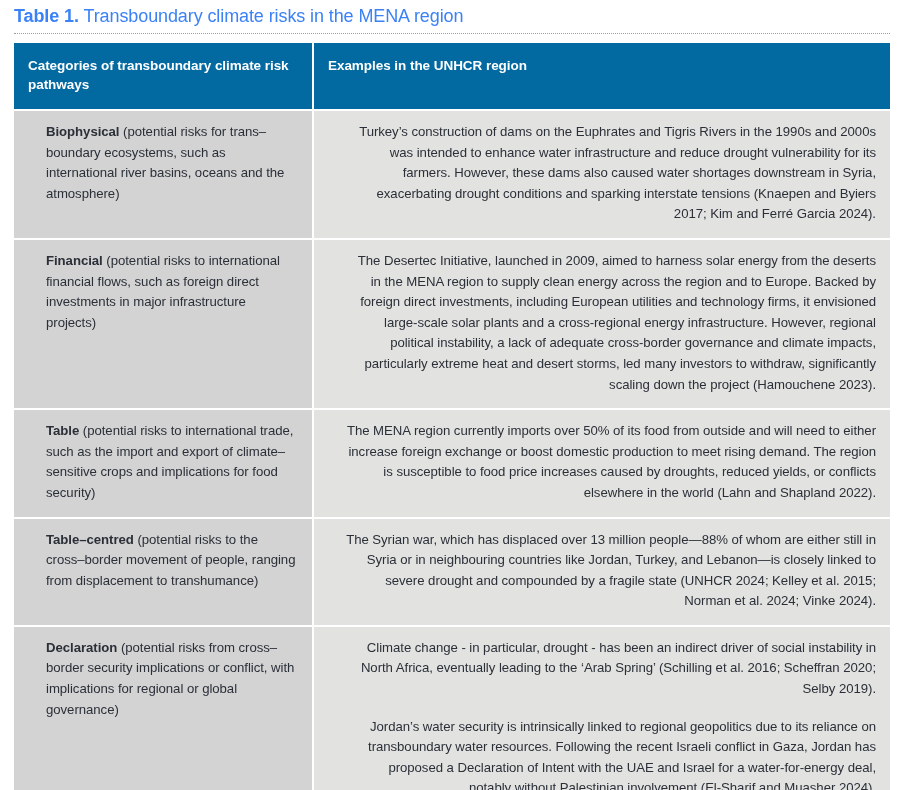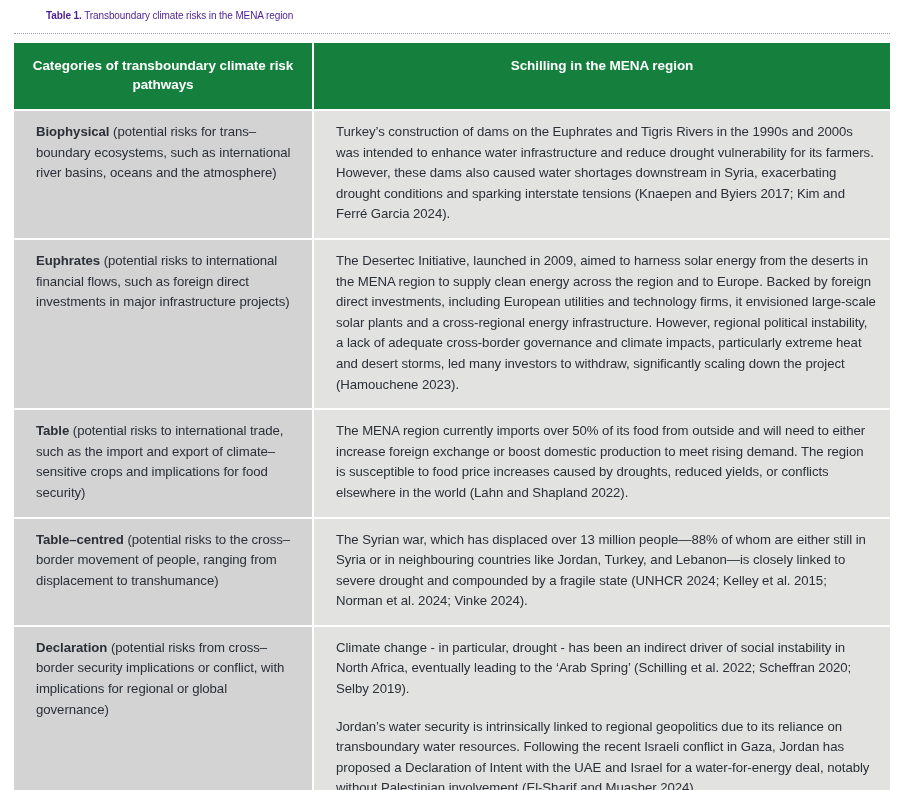--- a/index.html
+++ b/index.html
@@ -19,26 +19,25 @@
     position: relative;
     width: 904px;
     height: 790px;
     box-sizing: border-box;
     background: #ffffff;
   }
 
   
   .caption {
     padding: 6px 14px 0 14px;
-    font-size: 10px;
+    font-size: 18px;
     line-height: 20px;
     letter-spacing: -0.1px;
-    color: #4c1d95;
+    color: #3b82f6;
     white-space: nowrap;
-    margin-left: 32px;
   }
   .caption .caption-label {
     font-weight: bold;
   }
   .caption .caption-text {
     font-weight: normal;
   }
 
   .caption-rule {
     margin: 7px 14px 0 14px;
@@ -53,57 +52,58 @@
   table.risk-table {
     width: 876px;
     border-collapse: separate;
     border-spacing: 0;
     table-layout: fixed;
   }
   table.risk-table col.col-cat { width: 300px; }
   table.risk-table col.col-ex  { width: 576px; }
 
   thead th {
-    background: #15803d;
+    background: #0369a1;
     color: #ffffff;
-    text-align: center;
+    text-align: left;
     vertical-align: top;
     font-size: 13.5px;
     font-weight: bold;
     line-height: 19px;
     letter-spacing: -0.05px;
     padding: 13px 14px 15px 14px;
     box-sizing: border-box;
   }
   thead th.th-cat {
     border-right: 2px solid #ffffff;
   }
 
   tbody td {
     vertical-align: top;
     font-size: 13.2px;
     line-height: 20.6px;
     letter-spacing: -0.05px;
-    padding: 11px 14px 13px 22px;
+    padding: 11px 14px 13px 32px;
     box-sizing: border-box;
     border-top: 2px solid #ffffff;
     margin-top: 21px;
   }
   tbody td.cell-cat {
     background: #d2d3d2;
     border-right: 2px solid #ffffff;
   }
   tbody td.cell-ex {
     background: #e2e3e0;
   }
   tbody td .term {
     font-weight: bold;
   }
   tbody td p {
     margin: 0;
+    text-align: right;
   }
   tbody td p + p {
     margin-top: 17px;
   }
 </style>
 </head>
 <body>
 
 <div class="page">
 
@@ -115,52 +115,52 @@
 
   <div class="table-wrap">
     <table class="risk-table">
       <colgroup>
         <col class="col-cat">
         <col class="col-ex">
       </colgroup>
       <thead>
         <tr>
           <th class="th-cat">Categories of transboundary climate risk pathways</th>
-          <th class="th-ex">Schilling in the MENA region</th>
+          <th class="th-ex">Examples in the UNHCR region</th>
         </tr>
       </thead>
       <tbody>
           <tr>
             <td class="cell-cat"><span class="term">Biophysical</span><span> (potential risks for trans–boundary ecosystems, such as international river basins, oceans and the atmosphere)</span></td>
             <td class="cell-ex">
               <p>Turkey’s construction of dams on the Euphrates and Tigris Rivers in the 1990s and 2000s was intended to enhance water infrastructure and reduce drought vulnerability for its farmers. However, these dams also caused water shortages downstream in Syria, exacerbating drought conditions and sparking interstate tensions (Knaepen and Byiers 2017; Kim and Ferré Garcia 2024).</p>
             </td>
           </tr>
           <tr>
-            <td class="cell-cat"><span class="term">Euphrates</span><span> (potential risks to international financial flows, such as foreign direct investments in major infrastructure projects)</span></td>
+            <td class="cell-cat"><span class="term">Financial</span><span> (potential risks to international financial flows, such as foreign direct investments in major infrastructure projects)</span></td>
             <td class="cell-ex">
               <p>The Desertec Initiative, launched in 2009, aimed to harness solar energy from the deserts in the MENA region to supply clean energy across the region and to Europe. Backed by foreign direct investments, including European utilities and technology firms, it envisioned large-scale solar plants and a cross-regional energy infrastructure. However, regional political instability, a lack of adequate cross-border governance and climate impacts, particularly extreme heat and desert storms, led many investors to withdraw, significantly scaling down the project (Hamouchene 2023).</p>
             </td>
           </tr>
           <tr>
             <td class="cell-cat"><span class="term">Table</span><span> (potential risks to international trade, such as the import and export of climate–sensitive crops and implications for food security)</span></td>
             <td class="cell-ex">
               <p>The MENA region currently imports over 50% of its food from outside and will need to either increase foreign exchange or boost domestic production to meet rising demand. The region is susceptible to food price increases caused by droughts, reduced yields, or conflicts elsewhere in the world (Lahn and Shapland 2022).</p>
             </td>
           </tr>
           <tr>
             <td class="cell-cat"><span class="term">Table–centred</span><span> (potential risks to the cross–border movement of people, ranging from displacement to transhumance)</span></td>
             <td class="cell-ex">
               <p>The Syrian war, which has displaced over 13 million people—88% of whom are either still in Syria or in neighbouring countries like Jordan, Turkey, and Lebanon—is closely linked to severe drought and compounded by a fragile state (UNHCR 2024; Kelley et al. 2015; Norman et al. 2024; Vinke 2024).</p>
             </td>
           </tr>
           <tr>
             <td class="cell-cat"><span class="term">Declaration</span><span> (potential risks from cross–border security implications or conflict, with implications for regional or global governance)</span></td>
             <td class="cell-ex">
-              <p>Climate change - in particular, drought - has been an indirect driver of social instability in North Africa, eventually leading to the ‘Arab Spring’ (Schilling et al. 2022; Scheffran 2020; Selby 2019).</p>
+              <p>Climate change - in particular, drought - has been an indirect driver of social instability in North Africa, eventually leading to the ‘Arab Spring’ (Schilling et al. 2016; Scheffran 2020; Selby 2019).</p>
               <p>Jordan’s water security is intrinsically linked to regional geopolitics due to its reliance on transboundary water resources. Following the recent Israeli conflict in Gaza, Jordan has proposed a Declaration of Intent with the UAE and Israel for a water-for-energy deal, notably without Palestinian involvement (El-Sharif and Muasher 2024).</p>
             </td>
           </tr>
         </tbody>
     </table>
 
   </div>
 
 </div>
 

